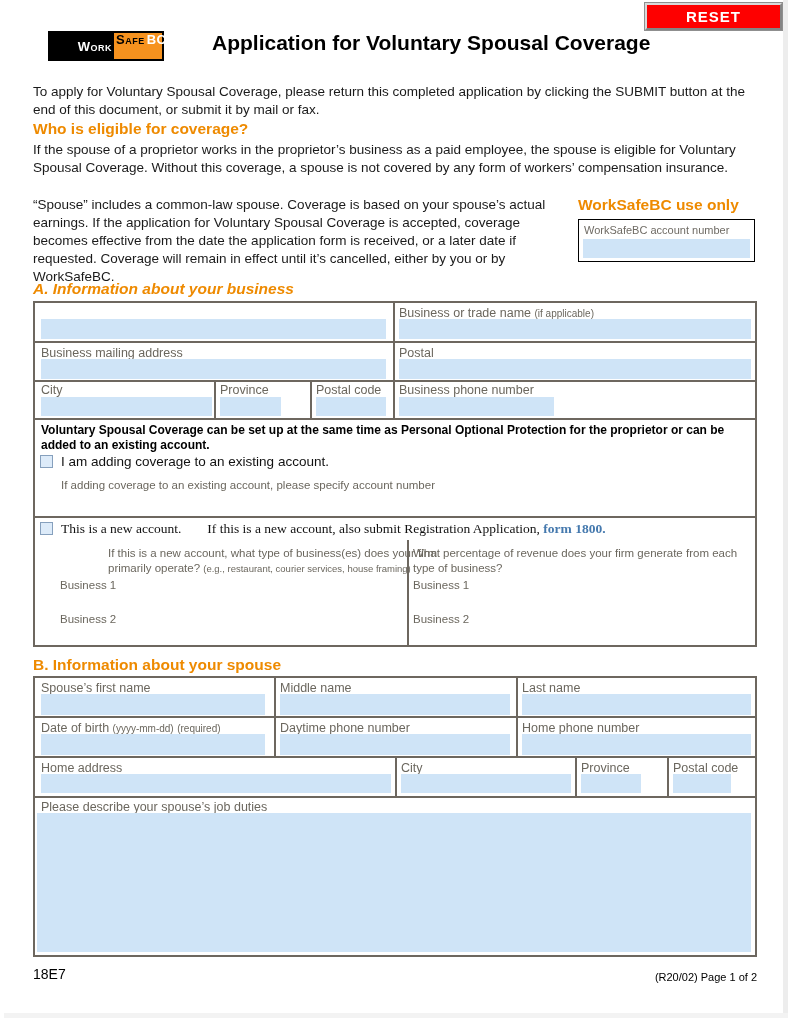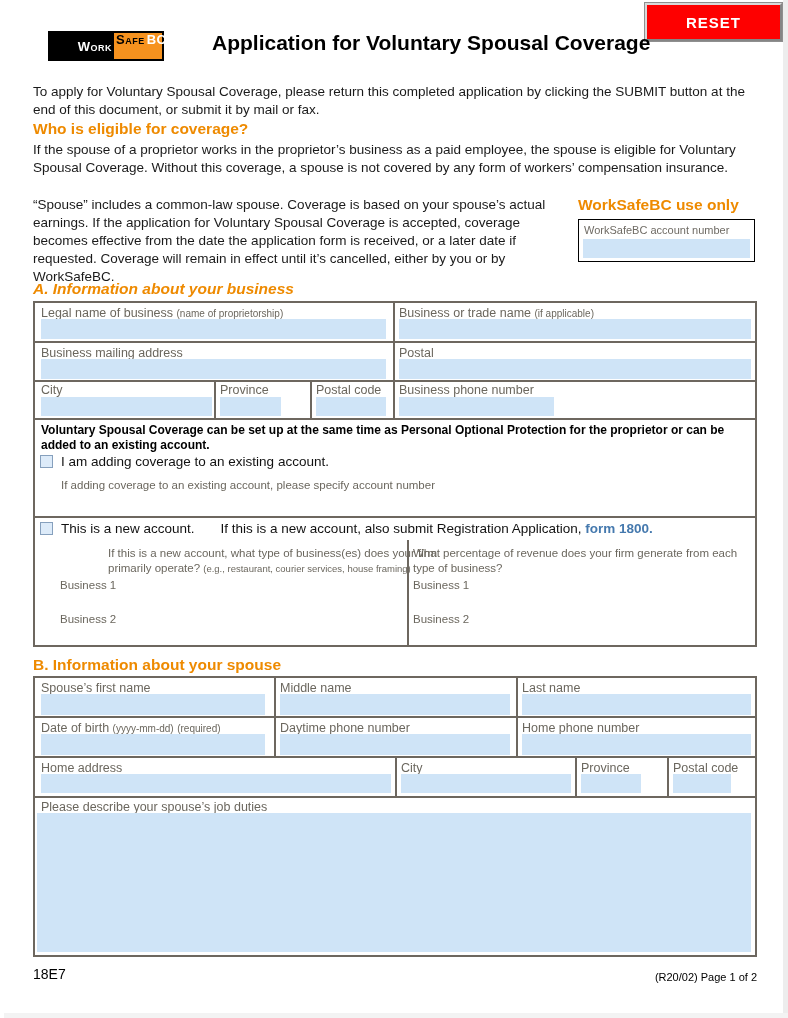--- a/index.html
+++ b/index.html
@@ -7,21 +7,21 @@
     width:788px;height:1018px;position:relative;background:#ffffff;
     font-family:"Liberation Sans","DejaVu Sans",sans-serif;
     color:#1a1a1a;overflow:hidden;
   }
   .abs{position:absolute;}
   
   .edge-r{left:783px;top:0;width:5px;height:1018px;background:#ededed;}
   .edge-b{left:4px;top:1013px;width:784px;height:5px;background:#f3f3f3;}
   
   .reset-btn{
-    left:645px;top:3px;width:137px;height:38px;
+    left:645px;top:3px;width:137px;height:27px;
     background:#fe0000;color:#ffffff;font-weight:bold;font-size:15px;
     letter-spacing:1px;text-align:center;line-height:17px;
     border:2px outset #d9d9d9;box-shadow:0 0 0 1px #8f8f8f;
     font-family:"Liberation Sans",sans-serif;cursor:pointer;padding:0;
   }
   
   .logo{left:48px;top:31px;height:30px;display:flex;border:2px solid #000;box-sizing:border-box;}
   .logo-black{background:#000;color:#fff;width:62px;display:flex;align-items:center;justify-content:flex-end;padding-right:2px;}
   .logo-orange{background:#f6921e;width:46px;display:flex;align-items:flex-start;padding-left:2px;}
   .logo-word{font-weight:bold;font-size:13px;font-variant:small-caps;letter-spacing:0.5px;line-height:1;}
@@ -88,21 +88,20 @@
 
   <div class="hl" style="top:38px;"></div>
   <div class="hl" style="top:77px;"></div>
   <div class="hl" style="top:115px;"></div>
   <div class="hl" style="top:213px;"></div>
   <div class="vl" style="left:358px;top:0;height:115px;"></div>
   <div class="vl" style="left:179px;top:77px;height:38px;"></div>
   <div class="vl" style="left:275px;top:77px;height:38px;"></div>
   <div class="vl" style="left:372px;top:237px;height:105px;"></div>
 
-  <span class="lbl" style="left:6px;top:3px;"><span>Legal name of business</span> <span class="hint">(name of proprietorship)</span></span>
   <input class="fld" style="left: 6px; top: 16px; width: 345px; height: 20px;">
   <span class="lbl" style="left:364px;top:3px;"><span>Business or trade name</span> <span class="hint">(if applicable)</span></span>
   <input class="fld" style="left: 364px; top: 16px; width: 352px; height: 20px;">
 
   <span class="lbl" style="left:6px;top:43px;">Business mailing address</span>
   <input class="fld" style="left: 6px; top: 56px; width: 345px; height: 20px;">
   <span class="lbl" style="left:364px;top:43px;">Postal</span>
   <input class="fld" style="left: 364px; top: 56px; width: 352px; height: 20px;">
 
   <span class="lbl" style="left:6px;top:80px;">City</span>
@@ -113,21 +112,21 @@
   <input class="fld" style="left: 281px; top: 94px; width: 70px; height: 19px;">
   <span class="lbl" style="left:364px;top:80px;">Business phone number</span>
   <input class="fld" style="left: 364px; top: 94px; width: 155px; height: 19px;">
 
   <div class="note" style="left:6px;top:120px;width:708px;">Voluntary Spousal Coverage can be set up at the same time as Personal Optional Protection for the proprietor or can be added to an existing account.</div>
   <span class="cb" style="left:5px;top:152px;"></span>
   <span class="cb-lbl" style="left:26px;top:151px;">I am adding coverage to an existing account.</span>
   <span class="smlbl" style="left:26px;top:176px;">If adding coverage to an existing account, please specify account number</span>
 
   <span class="cb" style="left:5px;top:219px;"></span>
-  <span class="cb-lbl" style="left:26px;top:218px;"><span>This is a new account.</span><span style="display:inline-block;width:26px;"></span><span>If this is a new account, also submit Registration Application,</span> <a class="link">form 1800.</a></span>
+  <span class="cb-lbl" style="left:26px;top:218px;font-family:Liberation Serif, serif;"><span>This is a new account.</span><span style="display:inline-block;width:26px;"></span><span>If this is a new account, also submit Registration Application,</span> <a class="link">form 1800.</a></span>
 
   <div class="smlbl" style="left:25px;top:243px;width:348px;white-space:normal;line-height:15px;margin-left:48px;"><span>If this is a new account, what type of business(es) does your firm primarily operate?</span> <span class="hint">(e.g., restaurant, courier services, house framing)</span></div>
   <span class="smlbl" style="left:25px;top:276px;">Business 1</span>
   <span class="smlbl" style="left:25px;top:310px;">Business 2</span>
   <div class="smlbl" style="left:378px;top:243px;width:338px;white-space:normal;line-height:15px;">What percentage of revenue does your firm generate from each type of business?</div>
   <span class="smlbl" style="left:378px;top:276px;">Business 1</span>
   <span class="smlbl" style="left:378px;top:310px;">Business 2</span>
 </div>
 
 <div class="abs orange-h" style="left:33px;top:656px;">B. Information about your spouse</div>

